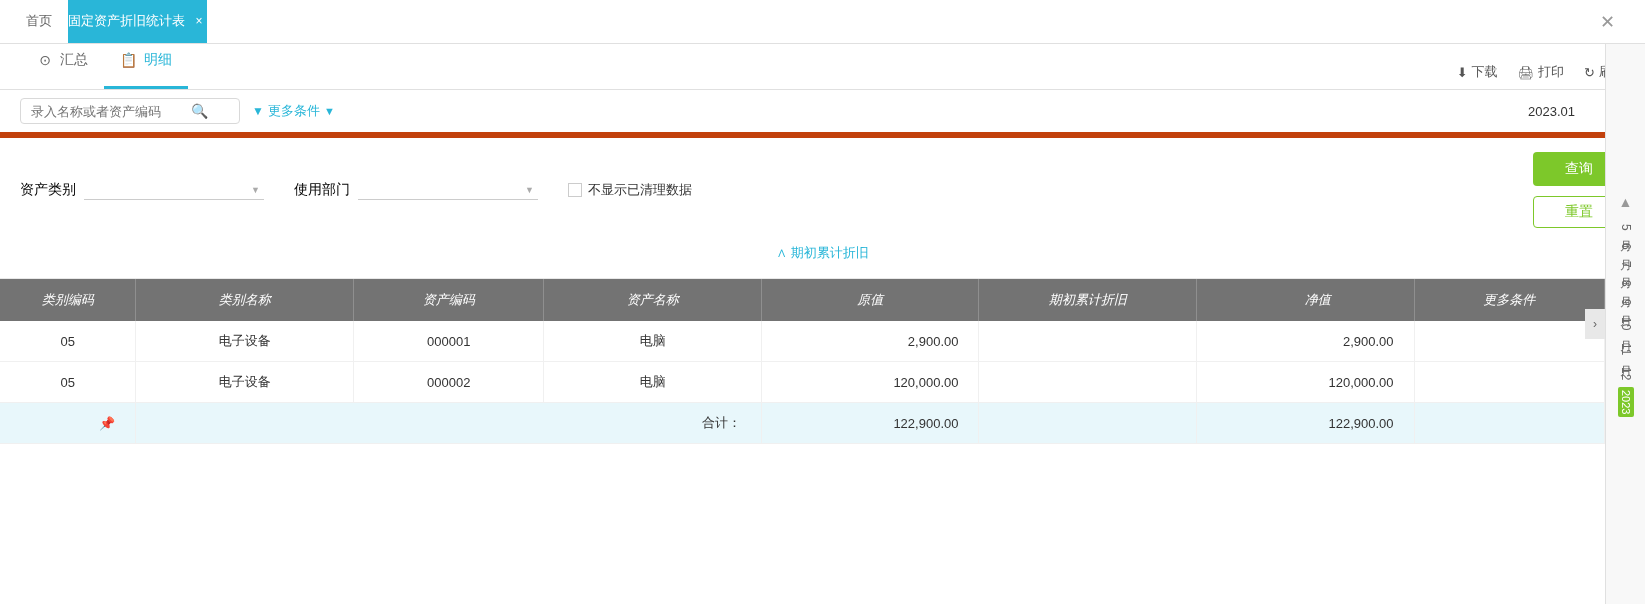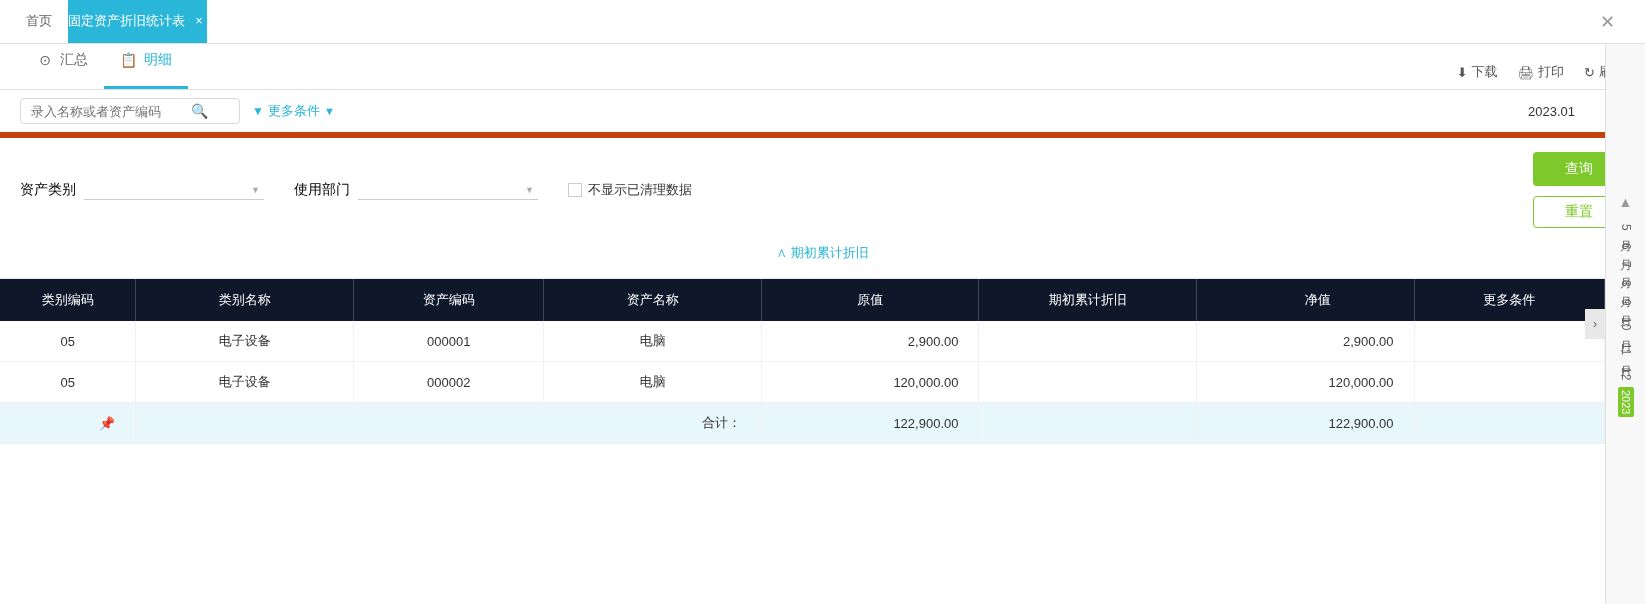--- a/index.html
+++ b/index.html
@@ -265,22 +265,23 @@
       flex: 1;
       overflow: auto;
       background: #fff;
     }
     table {
       width: 100%;
       border-collapse: collapse;
       table-layout: fixed;
     }
     thead tr {
-      background: #0f172a;
+      background: #737373;
       color: #fff;
+      font-style: italic;
     }
     thead th {
       padding: 12px 10px;
       font-size: 13px;
       font-weight: normal;
       text-align: center;
       border-right: 1px solid rgba(255,255,255,0.2);
     }
     tbody tr {
       background: #fff;

